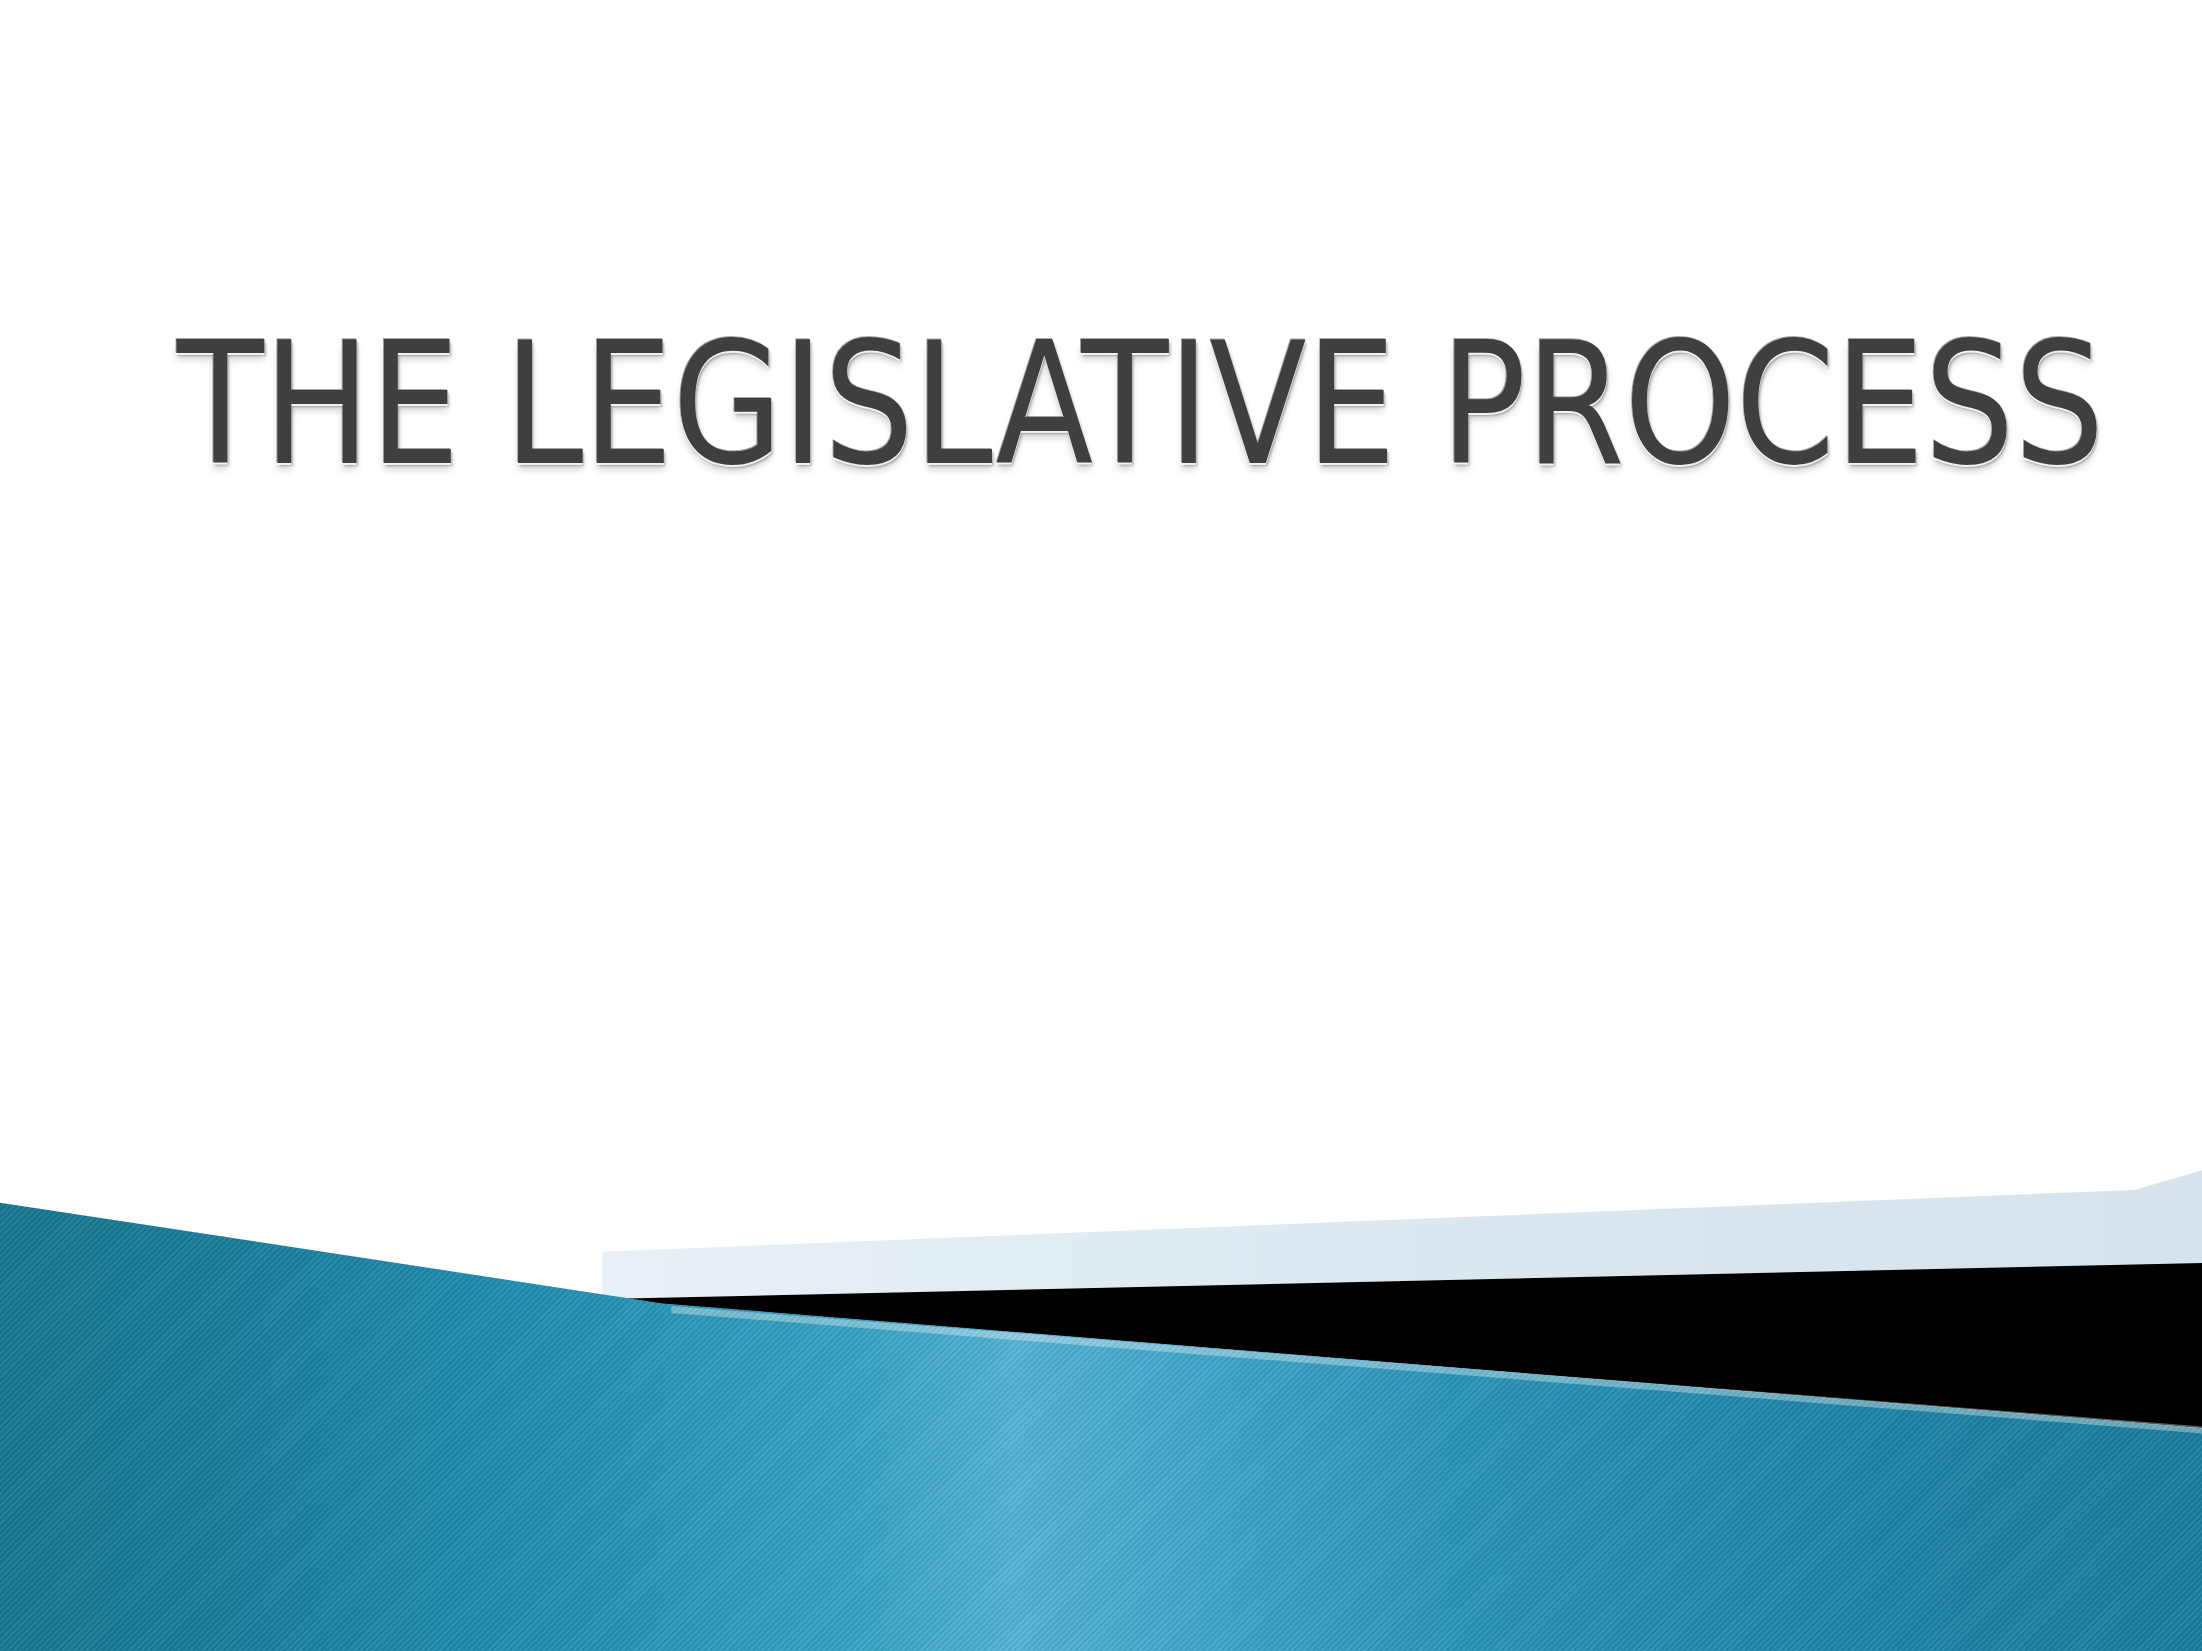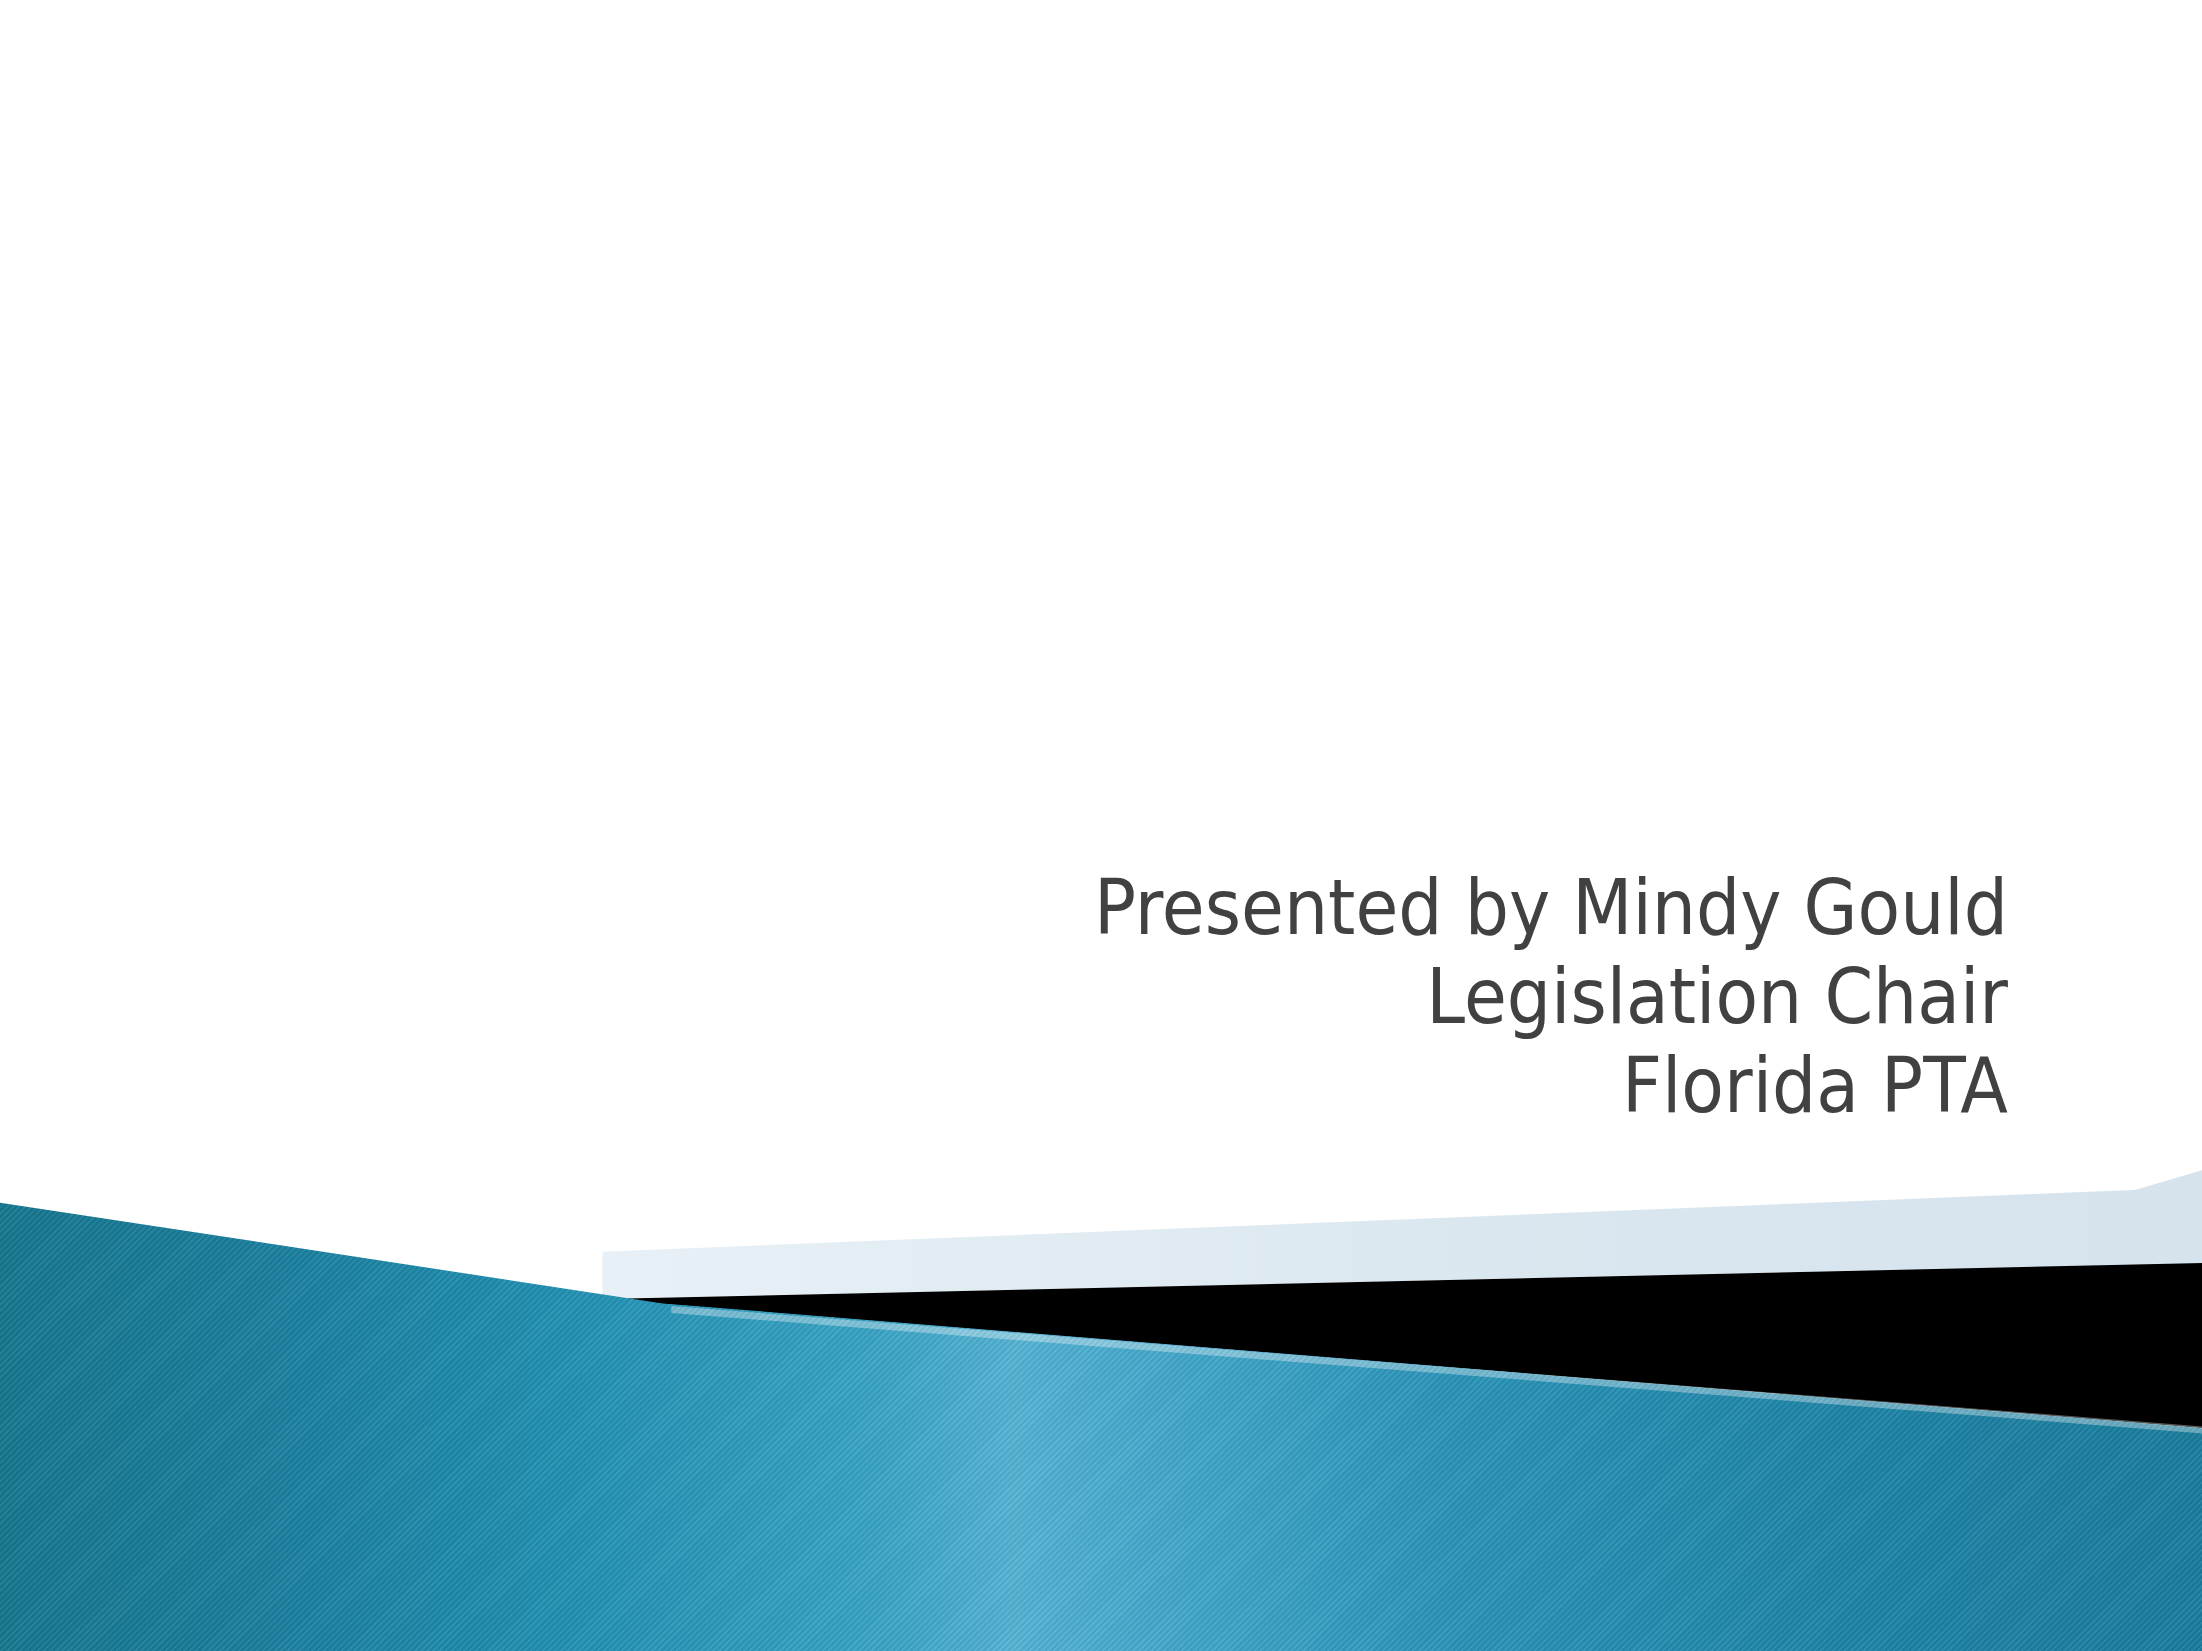--- a/index.html
+++ b/index.html
@@ -79,26 +79,24 @@
     display: block;
     width: 2203px;
     height: 482px;
   }
 </style>
 </head>
 <body>
 
 <div class="slide">
 
+  <div class="title-block">
+    <h1 class="slide-title">THE LEGISLATIVE PROCESS</h1>
+  </div>
 
-  <div class="subtitle-block">
-    <div class="subtitle-line">Presented by Mindy Gould</div>
-    <div class="subtitle-line">Legislation Chair</div>
-    <div class="subtitle-line">Florida PTA</div>
-  </div>
 
   <div class="deco">
     <svg viewBox="0 0 2560 560" preserveAspectRatio="none">
       <defs>
         <linearGradient id="tealGrad" x1="0" y1="0" x2="1" y2="0">
           <stop offset="0.00" stop-color="#17788f"></stop>
           <stop offset="0.10" stop-color="#1a7e9c"></stop>
           <stop offset="0.26" stop-color="#2391b4"></stop>
           <stop offset="0.40" stop-color="#3ba5c6"></stop>
           <stop offset="0.46" stop-color="#55b3d4"></stop>

